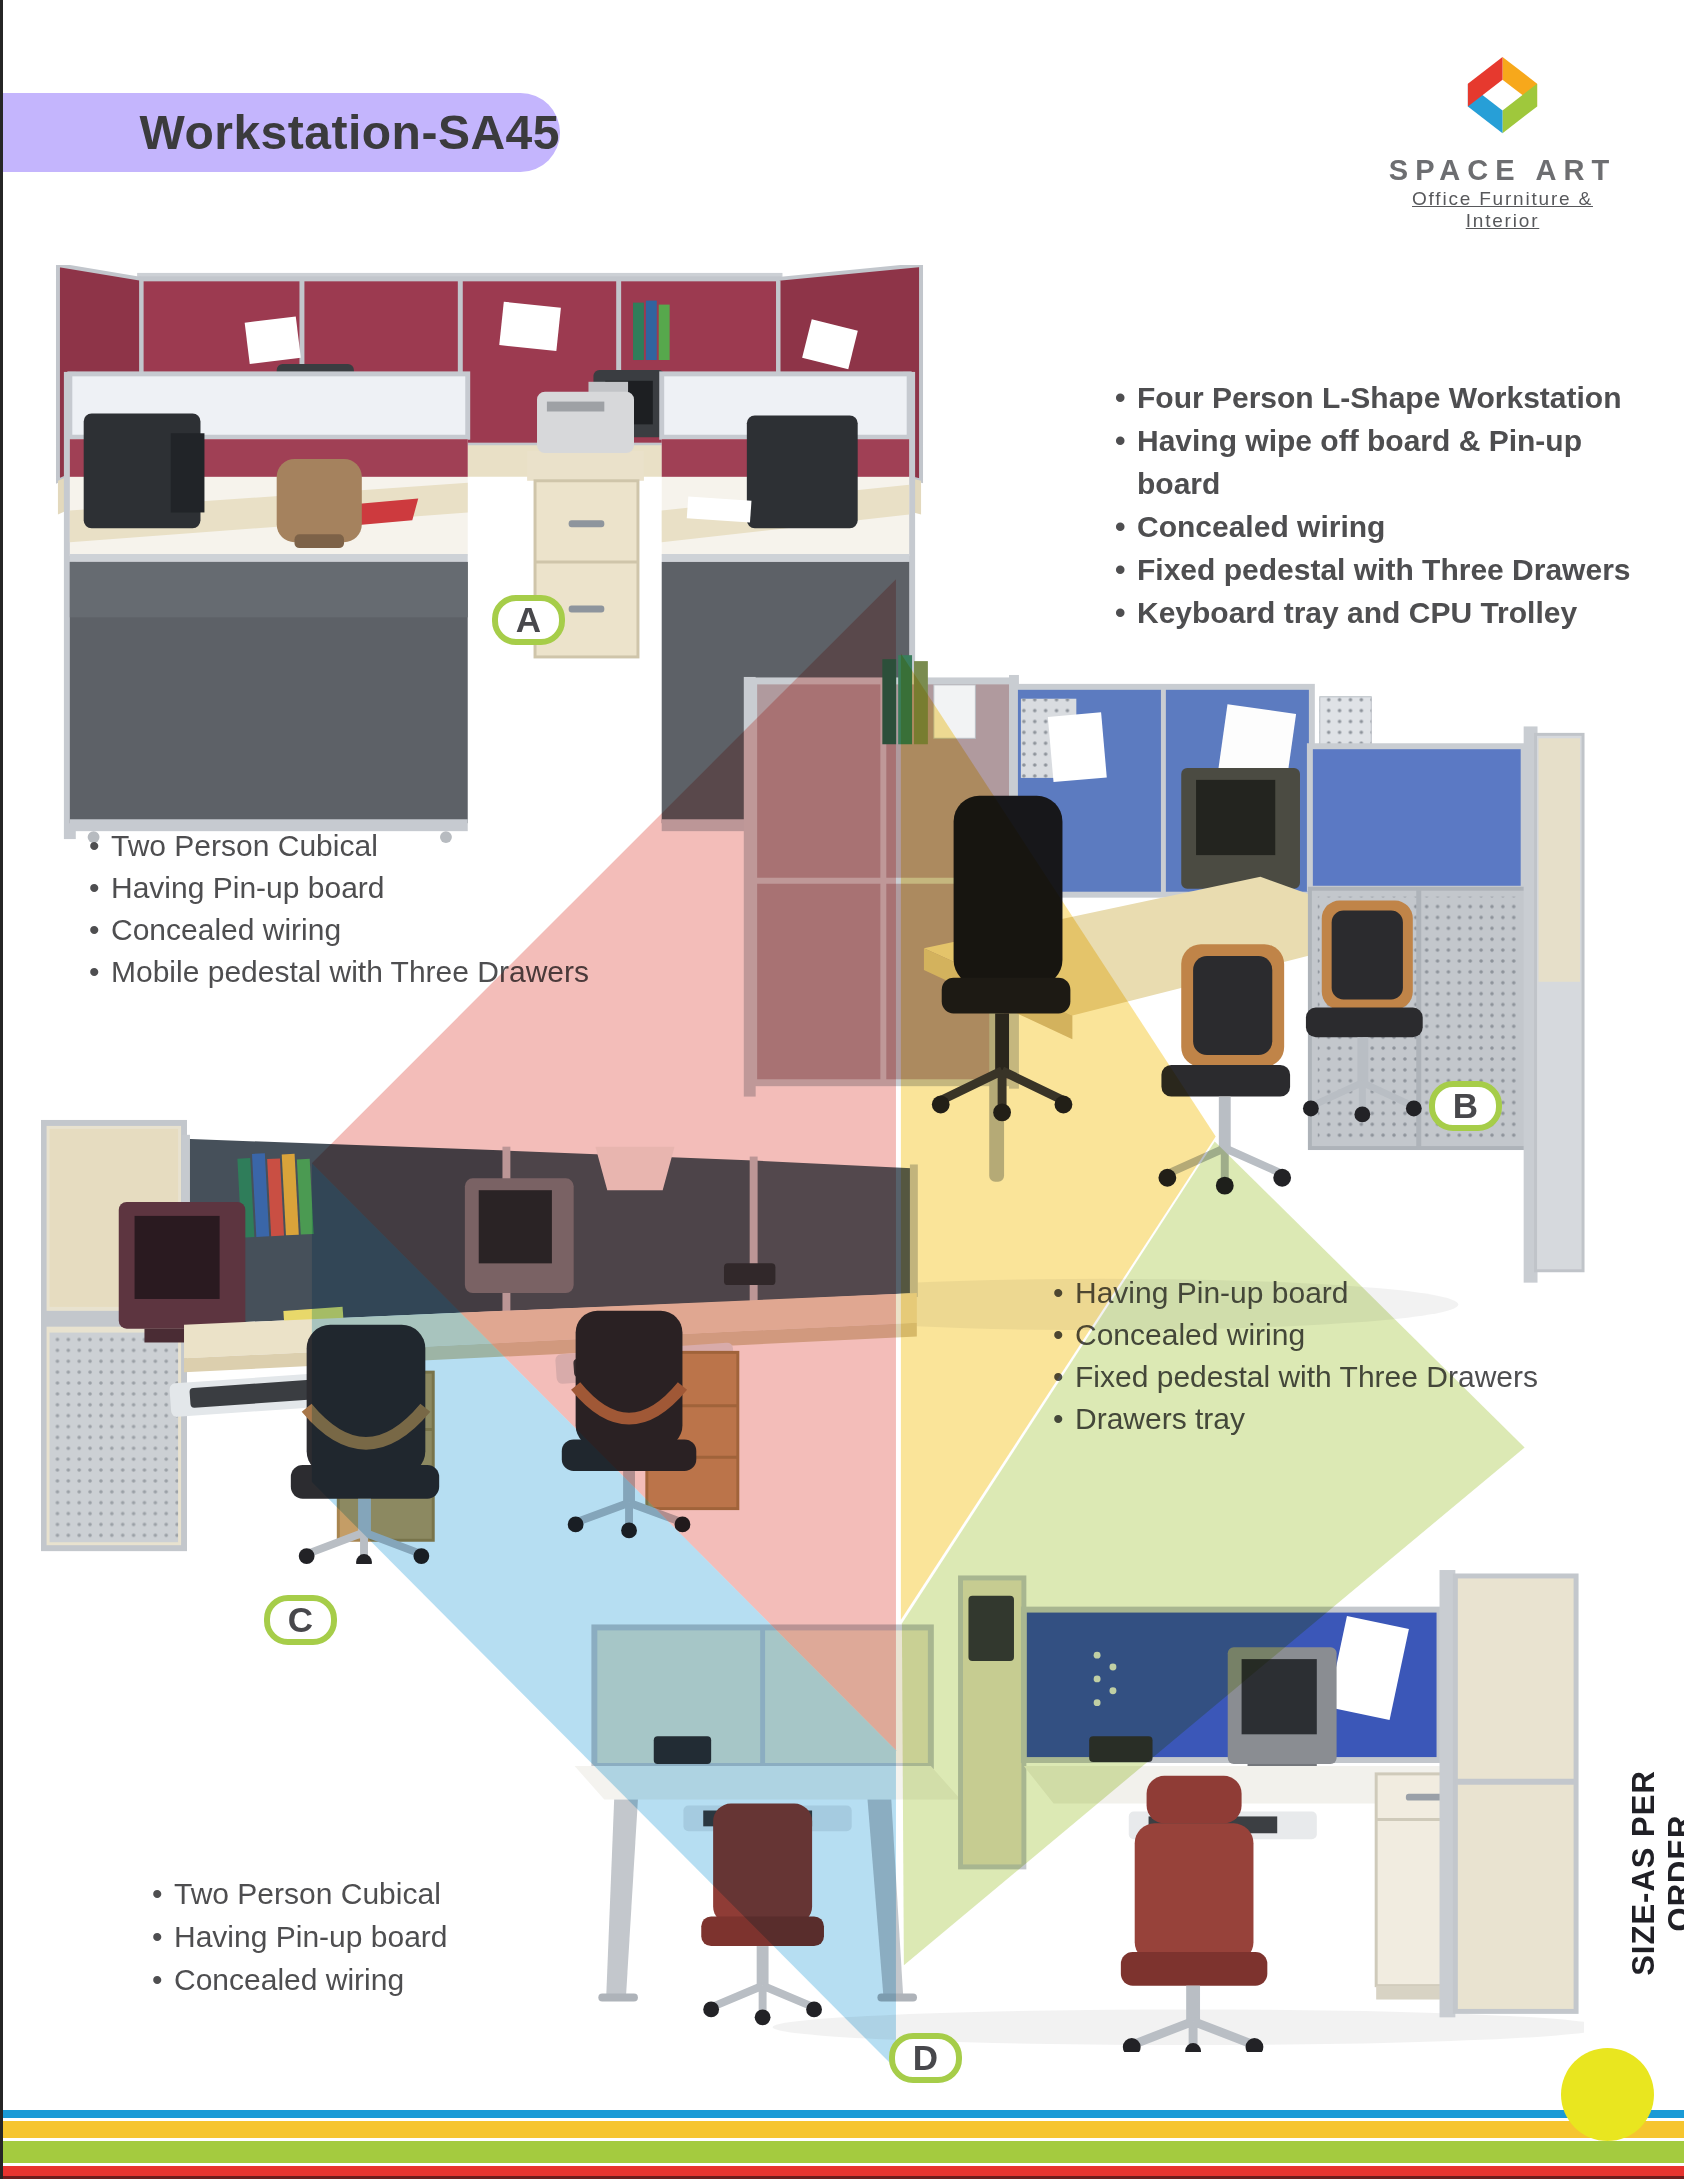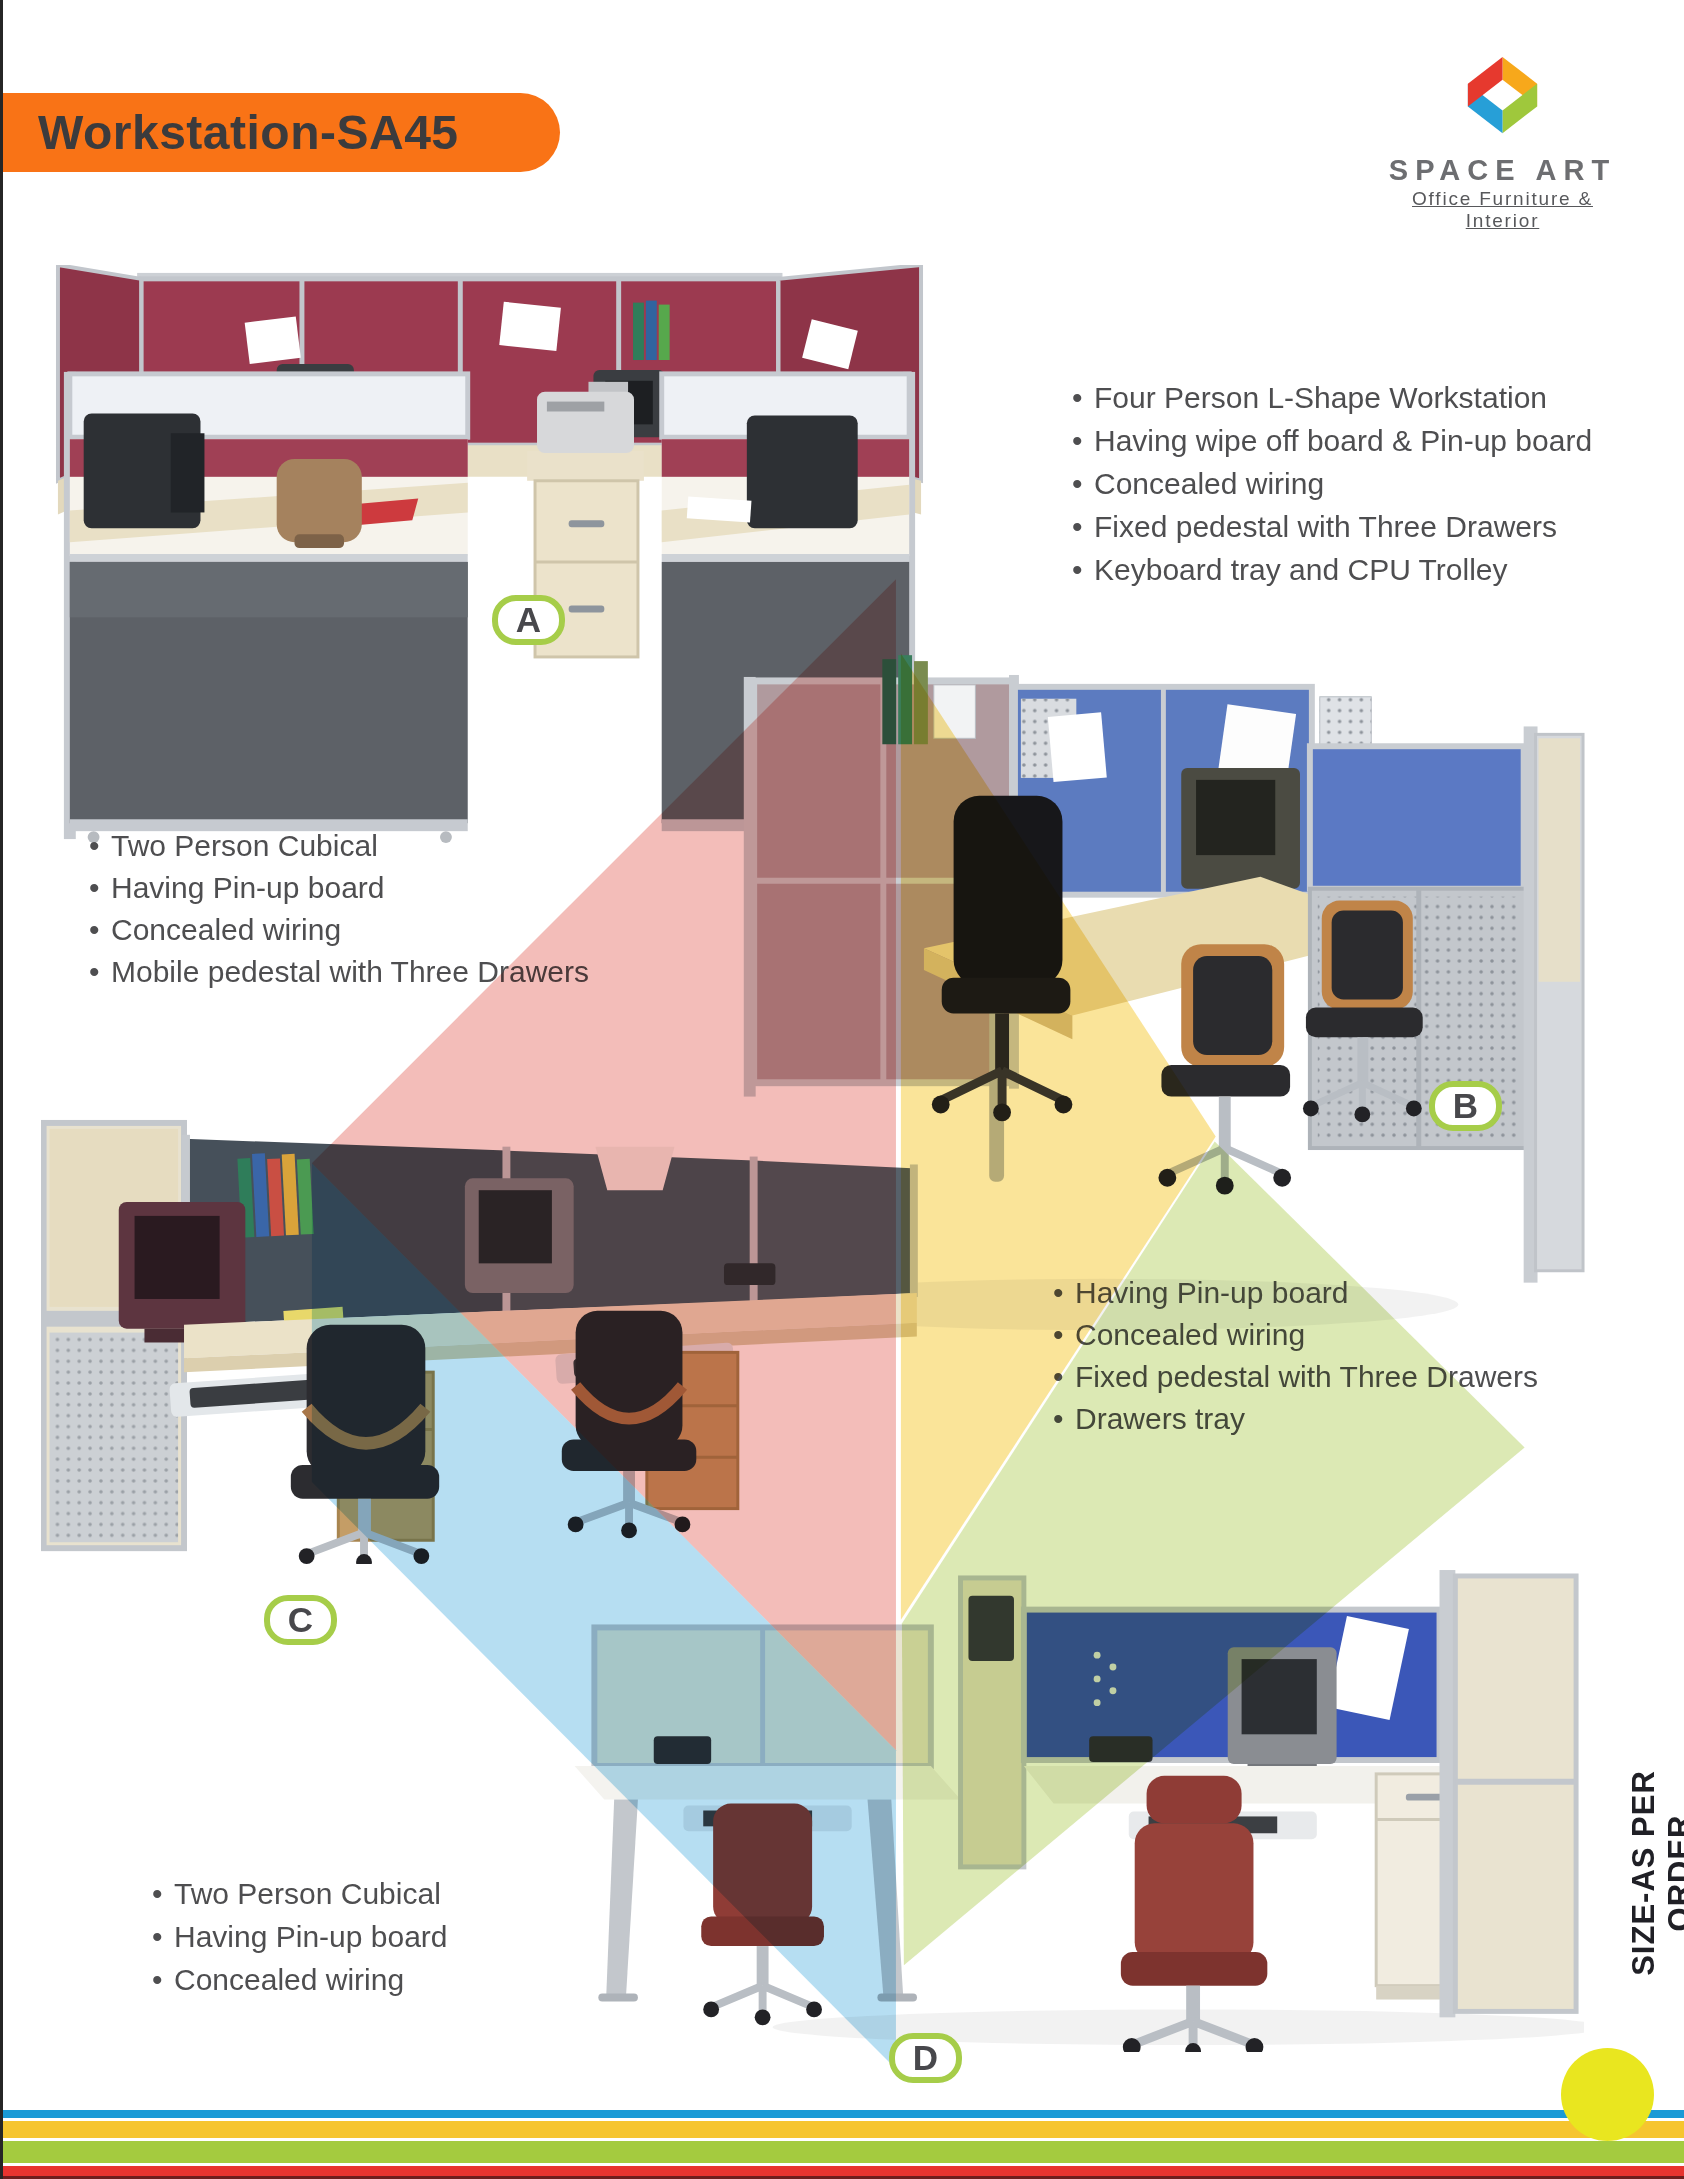--- a/index.html
+++ b/index.html
@@ -14,21 +14,21 @@
   .logo{position:absolute;left:1376px;top:55px;width:253px;z-index:6;text-align:center;}
   .logo svg{display:block;margin:0 auto;}
   .logo .brand-name{margin-top:6px;font-size:29px;font-weight:bold;color:#6d6e71;letter-spacing:7px;}
   .logo .brand-tagline{margin-top:1px;font-size:19px;color:#57585b;letter-spacing:1.8px;text-decoration:underline;}
 
   
   .features{position:absolute;z-index:2;margin:0;padding:0;list-style:none;
             font-size:30px;line-height:43px;color:#4e4e50;}
   .features li{position:relative;padding-left:24px;}
   .features li::before{content:"\2022";position:absolute;left:2px;top:0;}
-  .list-a{left:1070px;top:376px;width:554px;}
+  .list-a{left:1113px;top:376px;width:554px;font-weight:bold;}
   .list-b{left:87px;top:825px;width:554px;line-height:42px;}
   .list-c{left:1051px;top:1272px;width:554px;line-height:42px;}
   .list-d{left:150px;top:1872px;width:604px;}
 
   
   .badge{position:absolute;z-index:6;width:73px;height:50px;background:#fff;
          border:6px solid #a6cd49;border-radius:24px;box-sizing:border-box;
          display:flex;align-items:center;justify-content:center;
          font-size:35px;font-weight:bold;color:#48484c;}
   .badge-a{left:492px;top:595px;}
@@ -51,21 +51,21 @@
   .stripe-red{top:2166px;height:13px;}
   .stripe-maroon{top:2176px;height:3px;}
   .dot{position:absolute;left:1561px;top:2048px;width:93px;height:93px;border-radius:50%;z-index:4;}
 </style>
 </head>
 <body>
 
 <div class="page">
   <div class="page-edge"></div>
 
-  <div class="banner" style="background: #f97316;">
+  <div class="banner" style="background: #c4b5fd; justify-content: flex-end;">
     <span>Workstation-SA45</span>
   </div>
 
   <div class="logo">
     <svg width="99" height="93" viewBox="0 0 100 94">
       <polygon points="50,2 85,29 85,52 50,25" fill="#f7a81b"></polygon>
       <polygon points="85,29 85,52 50,79 50,56" fill="#9fc83c"></polygon>
       <polygon points="15,29 15,52 50,79 50,56" fill="#279fd7"></polygon>
       <polygon points="50,2 15,29 15,52 50,25" fill="#e6392e"></polygon>
     </svg>

